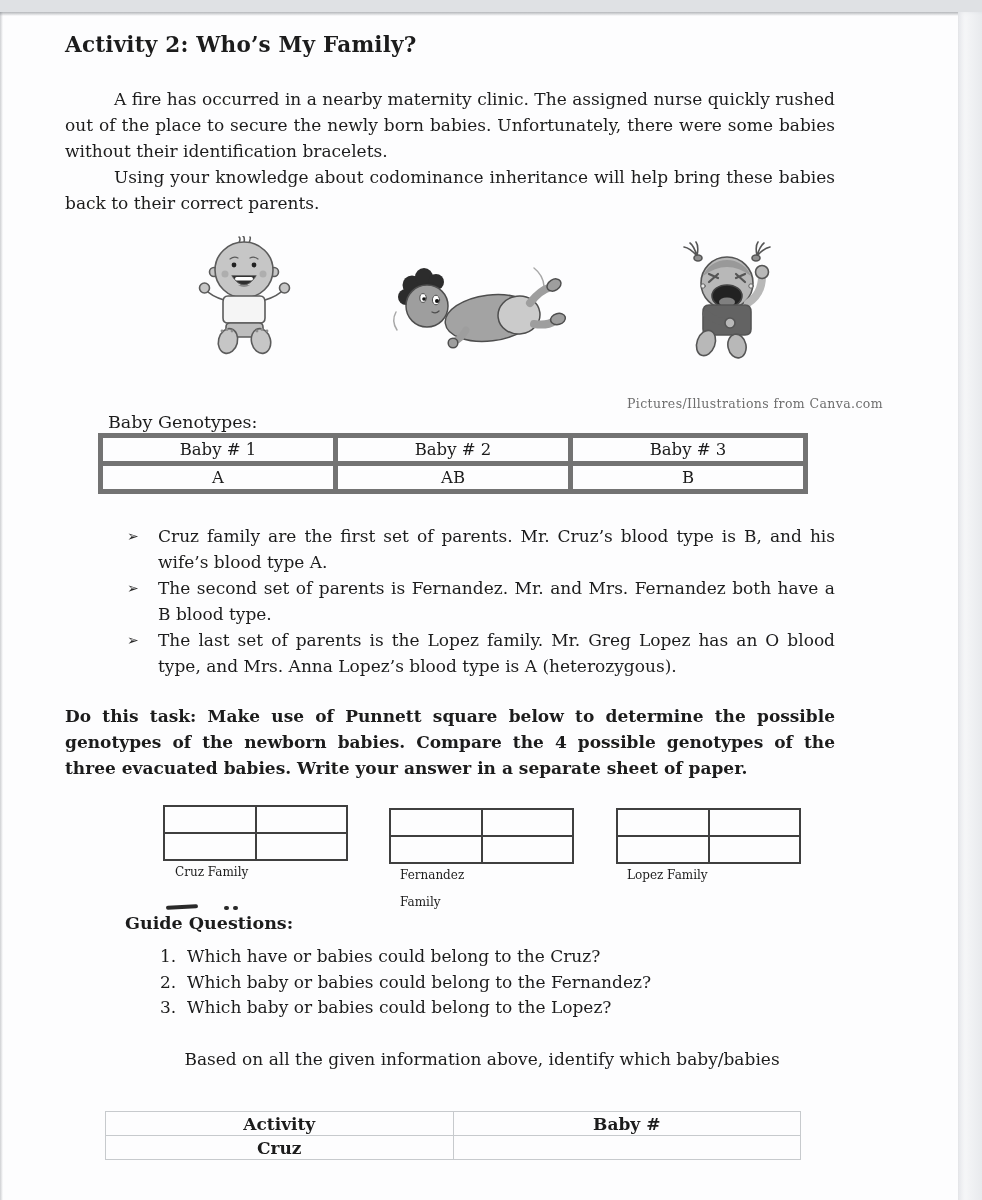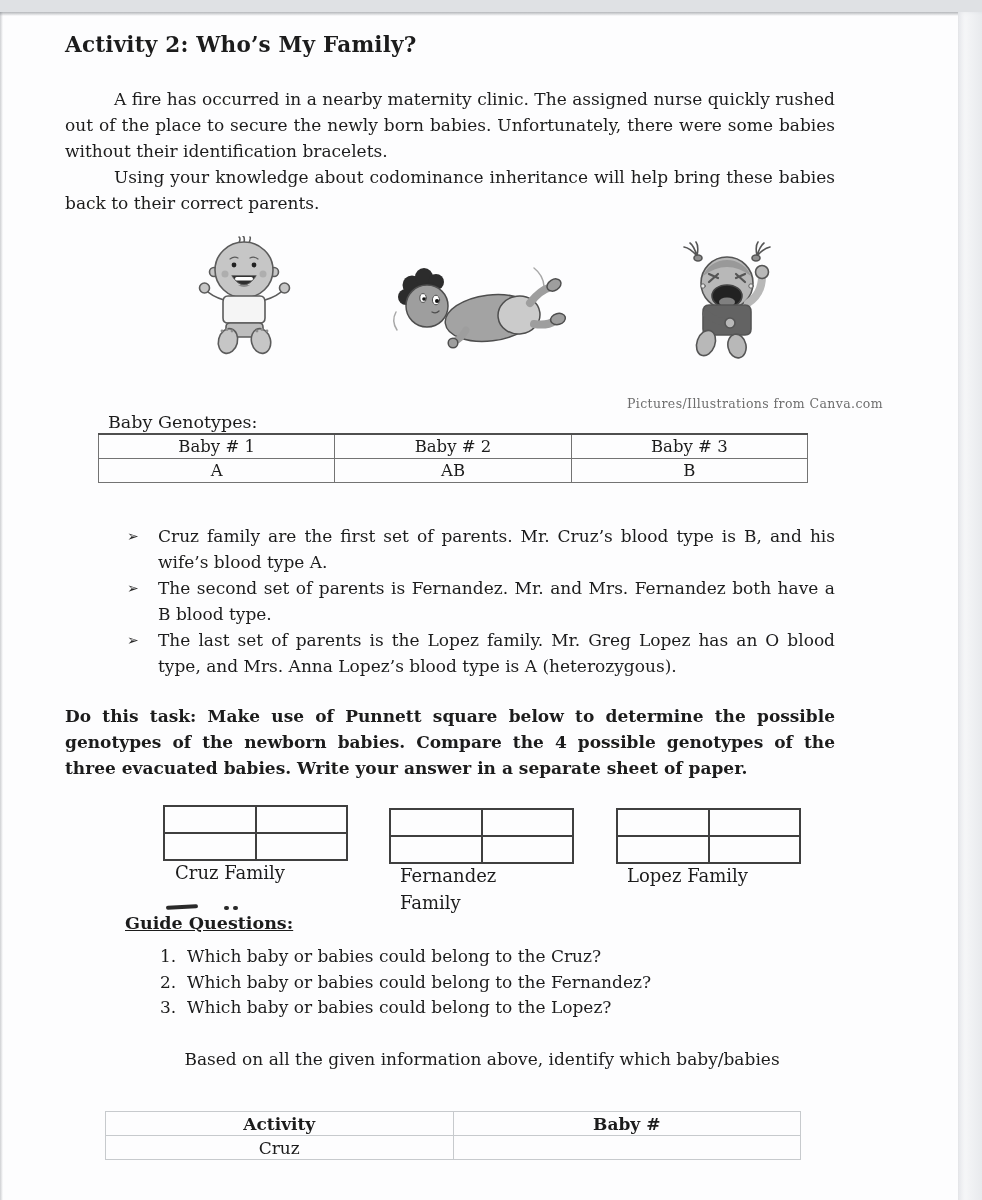--- a/index.html
+++ b/index.html
@@ -19,45 +19,45 @@
   .abs{position:absolute;}
   .title{left:65px;top:20px;font-size:21.5px;font-weight:bold;letter-spacing:.2px;}
   .intro{left:65px;top:74px;width:770px;font-size:17px;line-height:26px;text-align:justify;}
   .intro p{margin:0;text-indent:49px;}
   .caption{left:83px;top:384px;width:800px;text-align:right;font-size:12.5px;
     color:#6e6e6e;letter-spacing:.4px;}
   .geno-label{left:108px;top:400px;font-size:17.5px;}
   .geno-table{left:98px;top:421px;width:710px;}
   table{border-collapse:collapse;width:100%;}
   .geno-table table{border-top:2.5px solid #4f4f4f;}
-  .geno-table td{border:1px solid #737373;height:23px;text-align:center;
+  .geno-table td{border:5px solid #737373;height:23px;text-align:center;
     font-size:16.5px;padding:0;width:33.33%;}
   .facts{left:127px;top:512px;width:708px;font-size:17px;line-height:25.5px;}
   .fact{position:relative;padding-left:31px;text-align:justify;margin:0 0 1px 0;}
   .fact .glyph{position:absolute;left:0;top:0;font-size:14px;color:#2a2a2a;}
   .task{left:65px;top:691px;width:770px;font-size:17px;line-height:26px;
     font-weight:bold;text-align:justify;}
   .punnett-area{left:0;top:790px;width:982px;height:136px;}
   .psq{position:absolute;width:181px;height:52px;border:2px solid #3f3f3f;background:#fdfdfe;}
   .psq::before{content:'';position:absolute;left:50%;top:0;bottom:0;width:2px;
     margin-left:-1px;background:#3f3f3f;}
   .psq::after{content:'';position:absolute;top:50%;left:0;right:0;height:2px;
     margin-top:-1px;background:#3f3f3f;}
-  .plabel{position:absolute;font-size:18px;line-height:27px;}
+  .plabel{position:absolute;font-size:12px;line-height:27px;}
   .frag-bar{position:absolute;left:166px;top:103px;width:32px;height:4px;
     border-radius:2px;background:#2a2a2a;transform:rotate(-3deg);}
   .frag-dot{position:absolute;top:104px;width:5px;height:4px;border-radius:2px;background:#2a2a2a;}
-  .guide-head{left:125px;top:901px;font-size:17.5px;font-weight:bold;text-decoration:underline;}
+  .guide-head{left:125px;top:901px;font-size:17.5px;font-weight:bold;}
   .questions{left:160px;top:932px;width:660px;font-size:17px;line-height:25.7px;}
   .q-row{display:flex;}
   .q-num{width:27px;flex:none;}
   .summary{left:172px;top:1034px;width:620px;text-align:center;font-size:17px;line-height:26px;}
   .answer-table{left:105px;top:1099px;width:696px;}
   .answer-table th,.answer-table td{border:1px solid #c7cacd;height:23px;
-    text-align:center;padding:0;width:50%;font-size:17px;}
+    text-align:center;padding:0;width:50%;font-size:17px;font-weight:bold;}
   .answer-table th{font-weight:bold;}
   svg{display:block;}
 </style>
 </head>
 <body>
 
 <div class="screen">
   <div class="edge-top abs" style="z-index:5"></div>
   <div class="edge-left abs" style="z-index:5"></div>
   <div class="edge-right abs" style="z-index:5"></div>
@@ -207,21 +207,21 @@
     <div class="frag-bar"></div>
     <div class="frag-dot" style="left:224px"></div>
     <div class="frag-dot" style="left:233px"></div>
   </div>
 
   <div class="abs guide-head">Guide Questions:</div>
 
   <div class="abs questions">
     <div class="q-row">
       <span class="q-num">1.</span>
-      <span>Which baby or babies could belong to the Cruz?</span>
+      <span>Which have or babies could belong to the Cruz?</span>
     </div>
     <div class="q-row">
       <span class="q-num">2.</span>
       <span>Which baby or babies could belong to the Fernandez?</span>
     </div>
     <div class="q-row">
       <span class="q-num">3.</span>
       <span>Which baby or babies could belong to the Lopez?</span>
     </div>
   </div>

